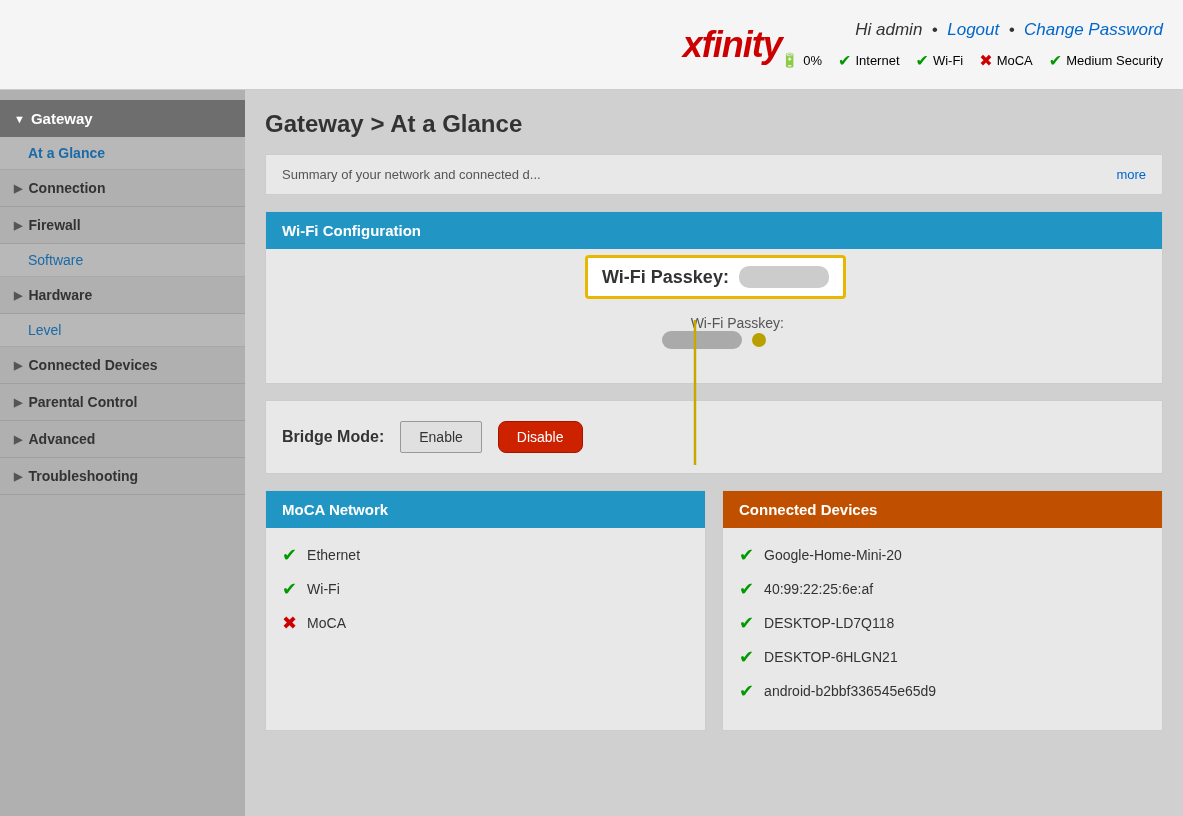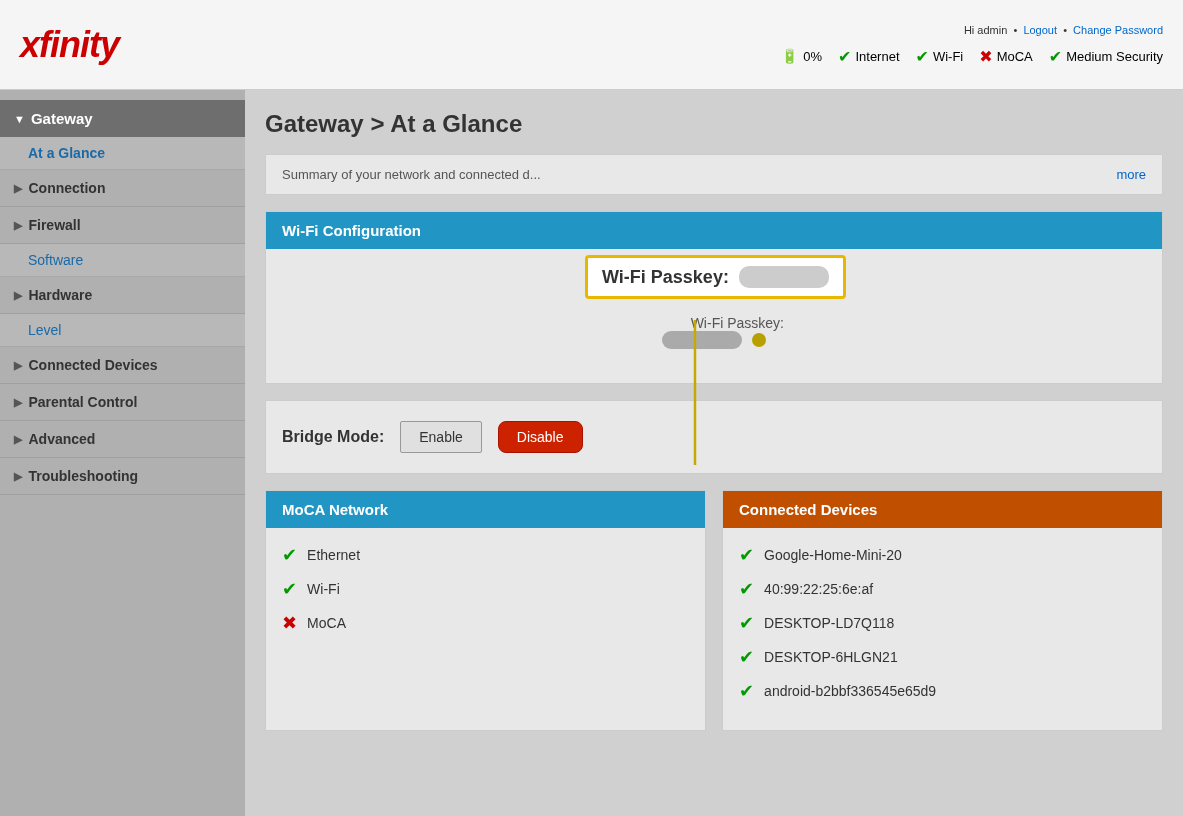--- a/index.html
+++ b/index.html
@@ -5,34 +5,34 @@
     * { box-sizing: border-box; margin: 0; padding: 0; }
     body { font-family: Arial, sans-serif; font-size: 14px; background: #d0d0d0; }
 
     
     #header {
       background: #f5f5f5;
       border-bottom: 1px solid #ccc;
       padding: 0 20px;
       display: flex;
       align-items: center;
-      justify-content: space-between;
+      justify-content: flex-end;
       height: 90px;
     }
     #logo {
       color: #cc0000;
       font-size: 36px;
       font-weight: bold;
       font-style: italic;
       letter-spacing: -1px;
     }
     #logo span { color: #cc0000; }
 
     #header-right { text-align: right; }
-    #user-bar { font-size: 11px; margin-bottom: 11px; color: #333; }
+    #user-bar { font-size: 17px; margin-bottom: 11px; color: #333; font-style: italic; }
     #user-bar a { color: #0066cc; text-decoration: none; }
     #status-bar { display: flex; align-items: center; gap: 16px; font-size: 13px; }
     .status-item { display: flex; align-items: center; gap: 4px; }
     .status-ok { color: #009900; font-size: 16px; }
     .status-err { color: #cc0000; font-size: 16px; }
     .battery-icon { font-size: 14px; color: #333; }
 
     
     #layout { display: flex; min-height: calc(816px - 90px); }
 

